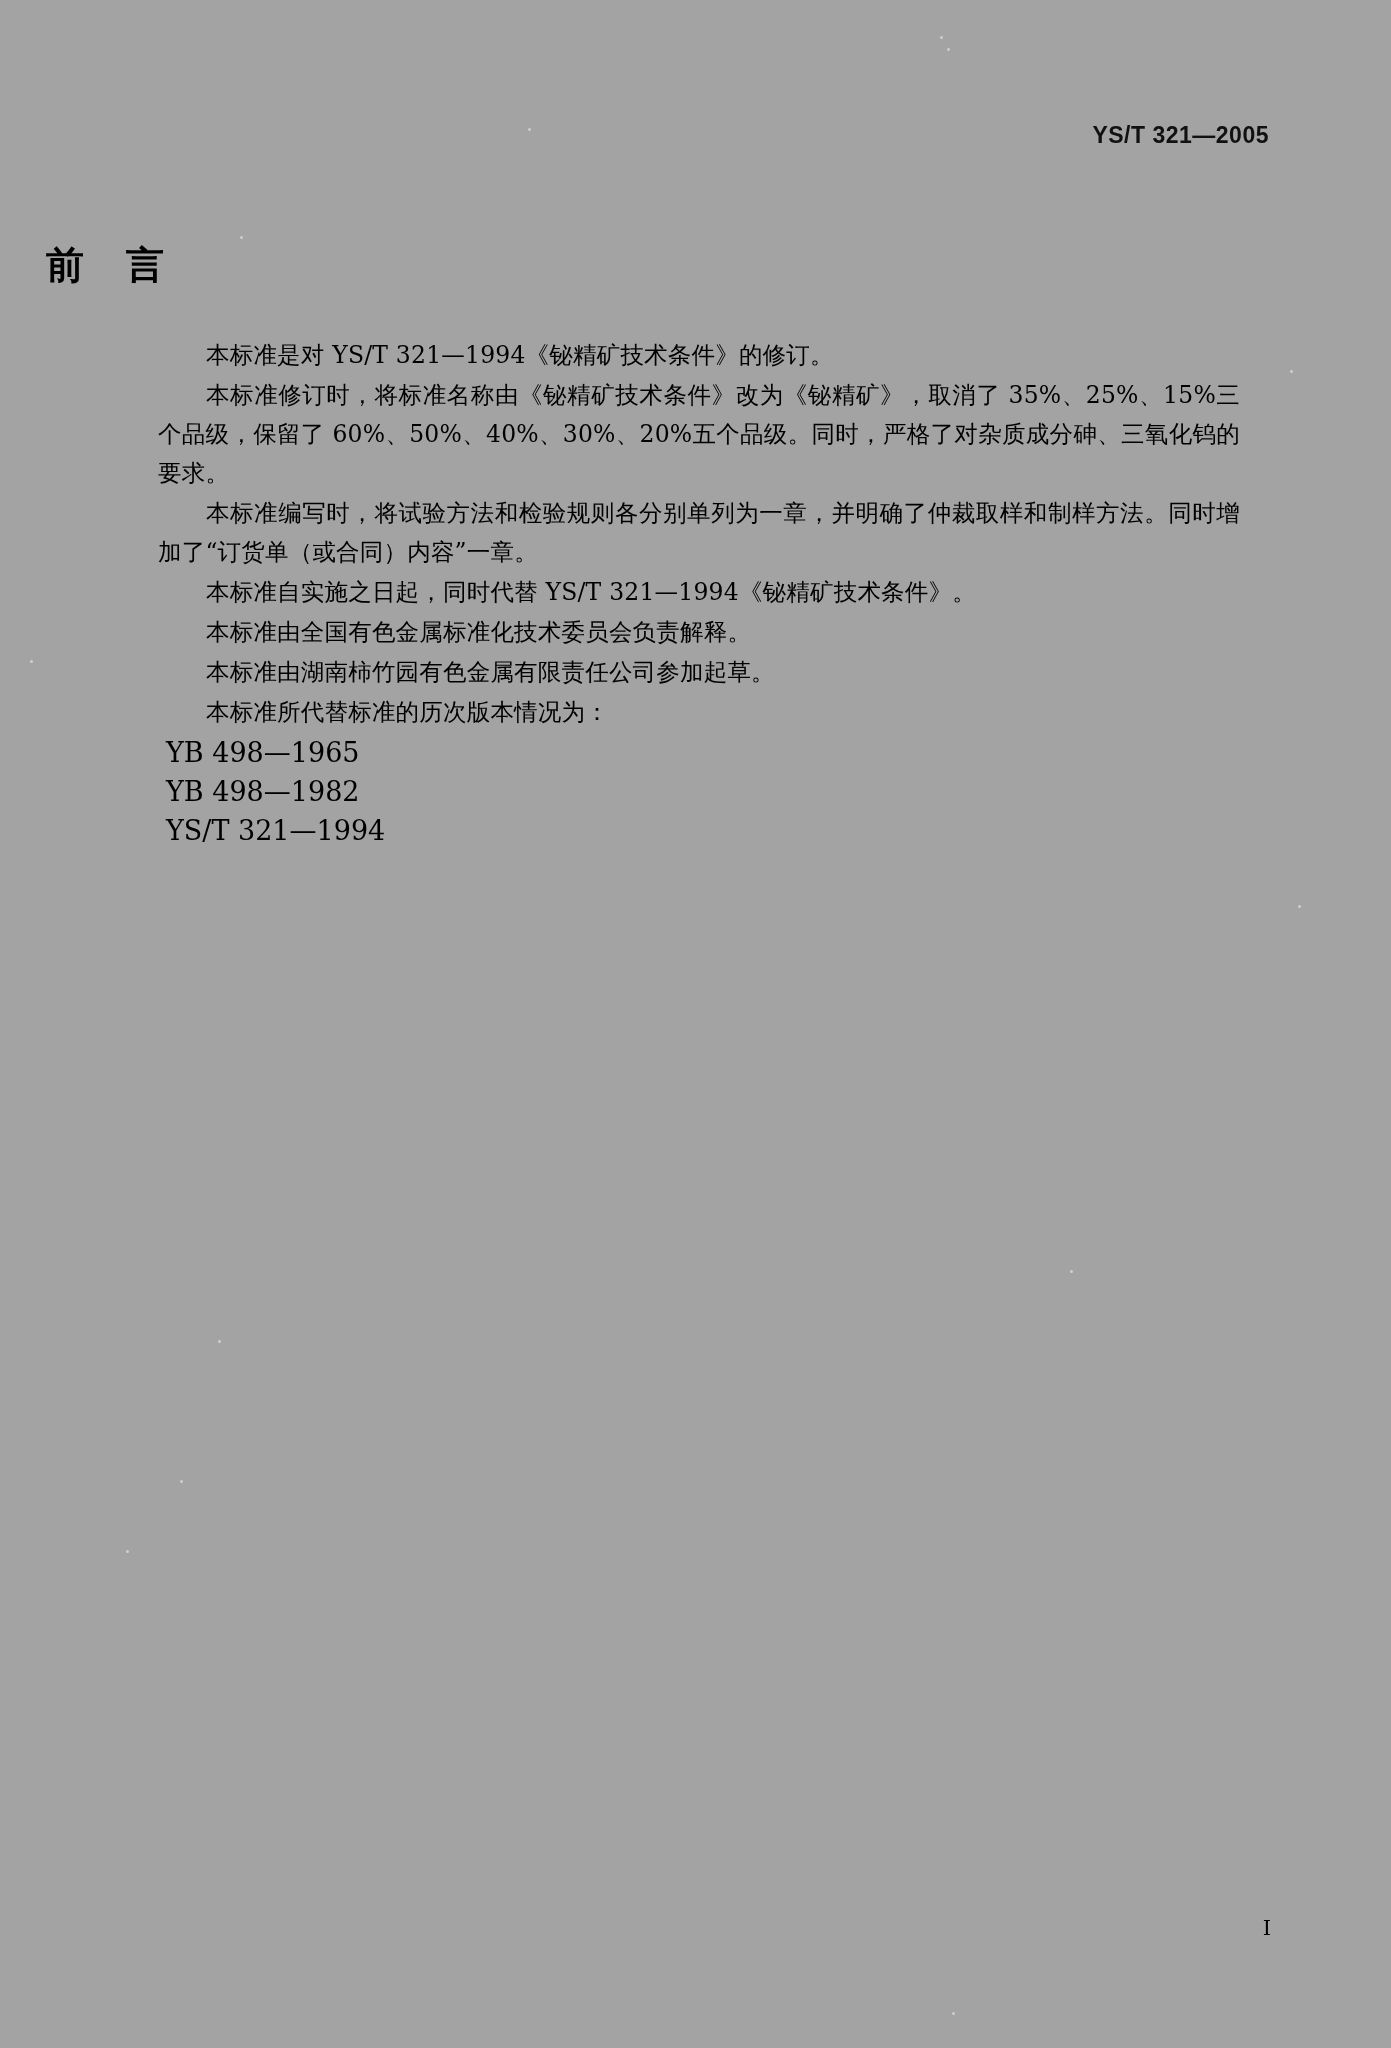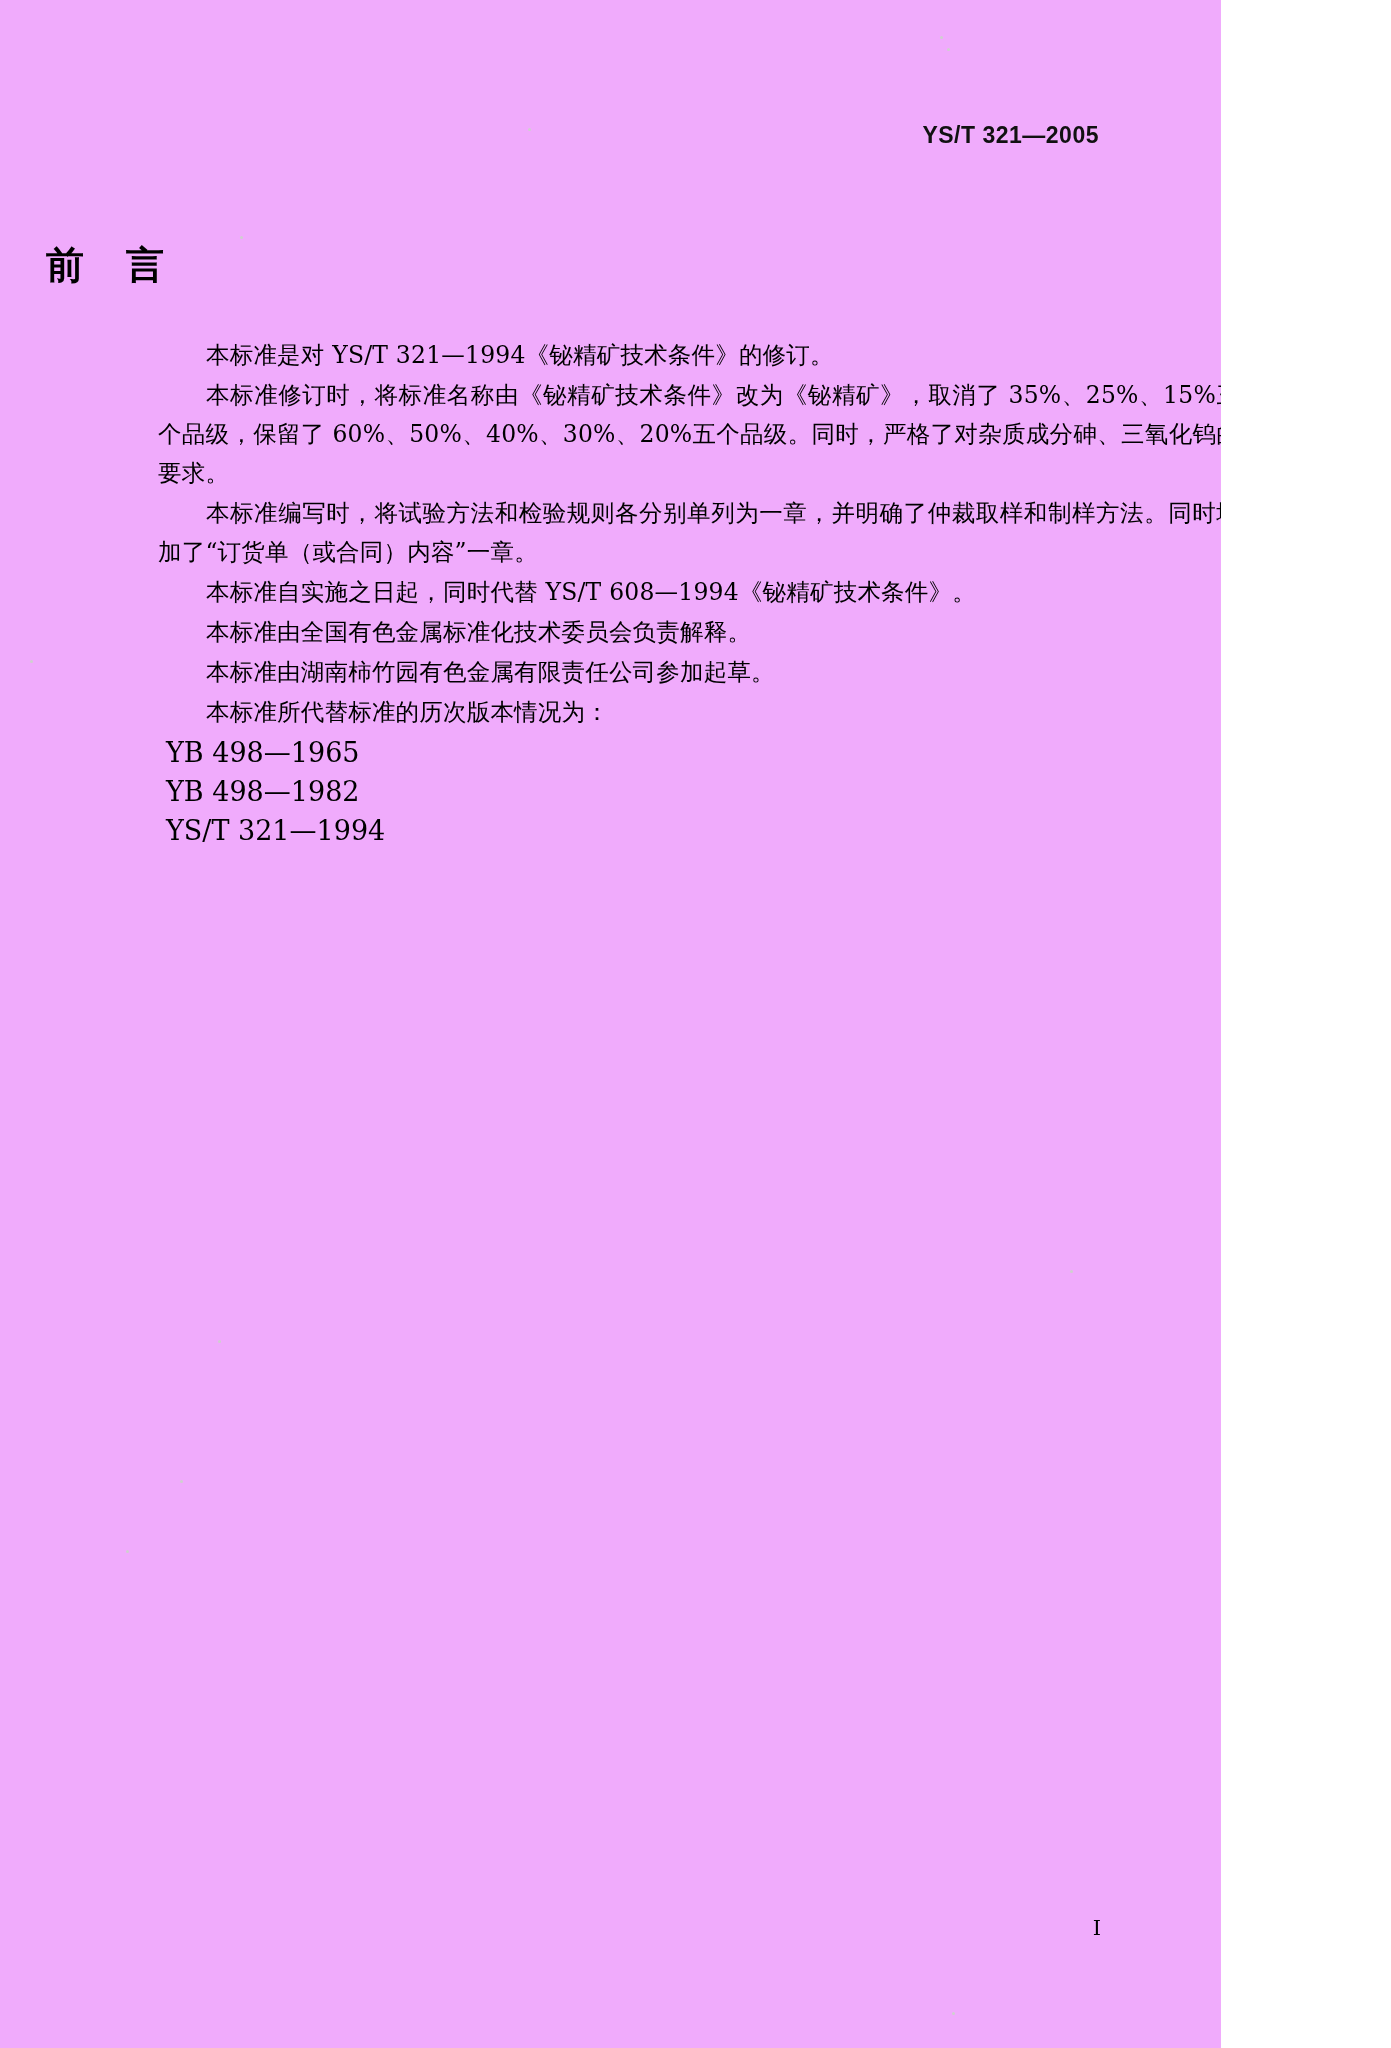--- a/index.html
+++ b/index.html
@@ -2,23 +2,23 @@
 <html><head>
 <meta charset="utf-8">
 <style>
   html, body {
     margin: 0;
     padding: 0;
     background: #ffffff;
   }
   .page {
     position: relative;
-    width: 1221px;
+    width: 1391px;
     height: 2048px;
-    background: #f0abfc;
+    background: #a3a3a3;
     font-family: "DejaVu Serif", "Liberation Serif", serif;
     color: #000000;
     overflow: hidden;
   }
   .header-std {
     position: absolute;
     top: 122px;
     right: 122px;
     font-family: "Liberation Sans", sans-serif;
     font-size: 23px;
@@ -97,21 +97,21 @@
   <div class="speck" style="left:952px; top:2012px; width:3px; height:3px;"></div>
 
   <div class="header-std">YS/T 321—2005</div>
 
   <div class="doc-title">前言</div>
 
   <div class="body-block">
     <p class="para indent">本标准是对 YS/T 321—1994《铋精矿技术条件》的修订。</p>
     <p class="para indent">本标准修订时，将标准名称由《铋精矿技术条件》改为《铋精矿》，取消了 35%、25%、15%三个品级，保留了 60%、50%、40%、30%、20%五个品级。同时，严格了对杂质成分砷、三氧化钨的要求。</p>
     <p class="para indent">本标准编写时，将试验方法和检验规则各分别单列为一章，并明确了仲裁取样和制样方法。同时增加了“订货单（或合同）内容”一章。</p>
-    <p class="para indent">本标准自实施之日起，同时代替 YS/T 608—1994《铋精矿技术条件》。</p>
+    <p class="para indent">本标准自实施之日起，同时代替 YS/T 321—1994《铋精矿技术条件》。</p>
     <p class="para indent">本标准由全国有色金属标准化技术委员会负责解释。</p>
     <p class="para indent">本标准由湖南柿竹园有色金属有限责任公司参加起草。</p>
     <p class="para indent">本标准所代替标准的历次版本情况为：</p>
 
     <p class="ver-line">YB 498—1965</p>
     <p class="ver-line">YB 498—1982</p>
     <p class="ver-line">YS/T 321—1994</p>
   </div>
 
   <div class="page-number">Ⅰ</div>

